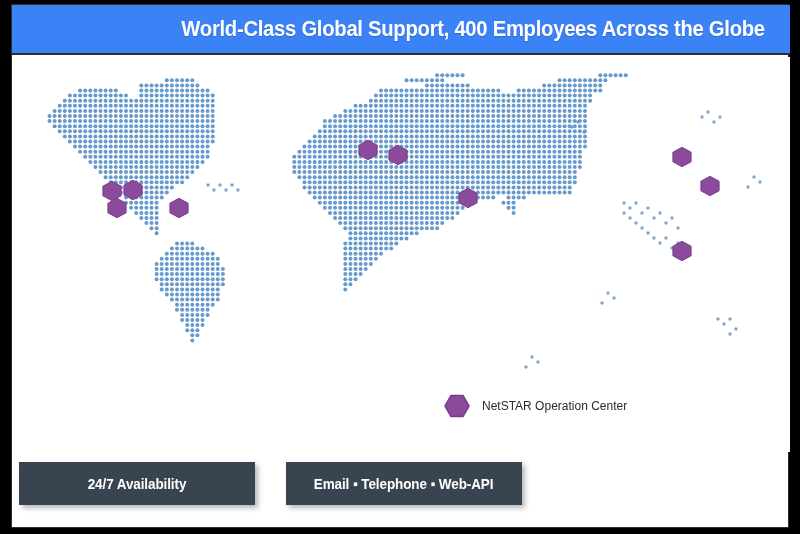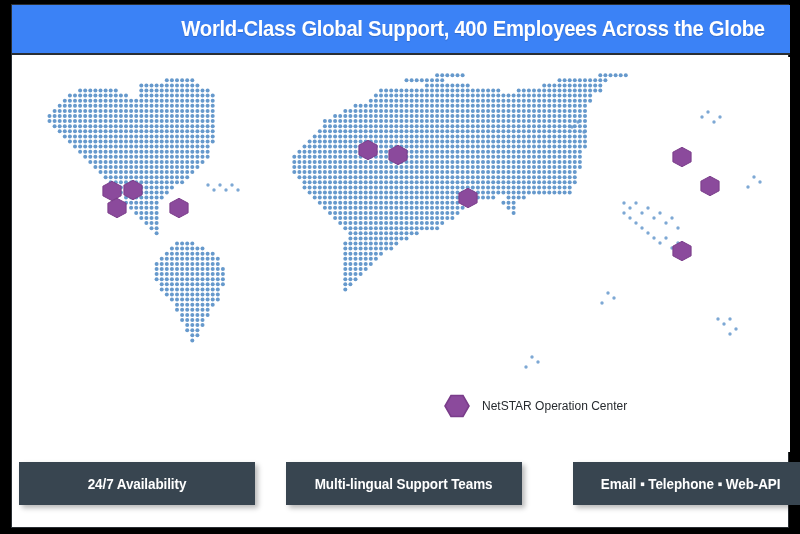--- a/index.html
+++ b/index.html
@@ -2384,21 +2384,18 @@
         </svg>
         <span id="legend-label">NetSTAR Operation Center</span>
       </div>
     </div>
 
     <div id="boxes">
       <div class="feature-box">
         <span class="feature-label">24/7 Availability</span>
       </div>
       <div class="feature-box">
-        <span class="feature-label">Multi-lingual Support Teams</span>
-      </div>
-      <div class="feature-box">
         <span class="feature-label">Email ▪ Telephone ▪ Web-API</span>
       </div>
     </div>
 
   </div>
 </div>
 
 </body></html>

